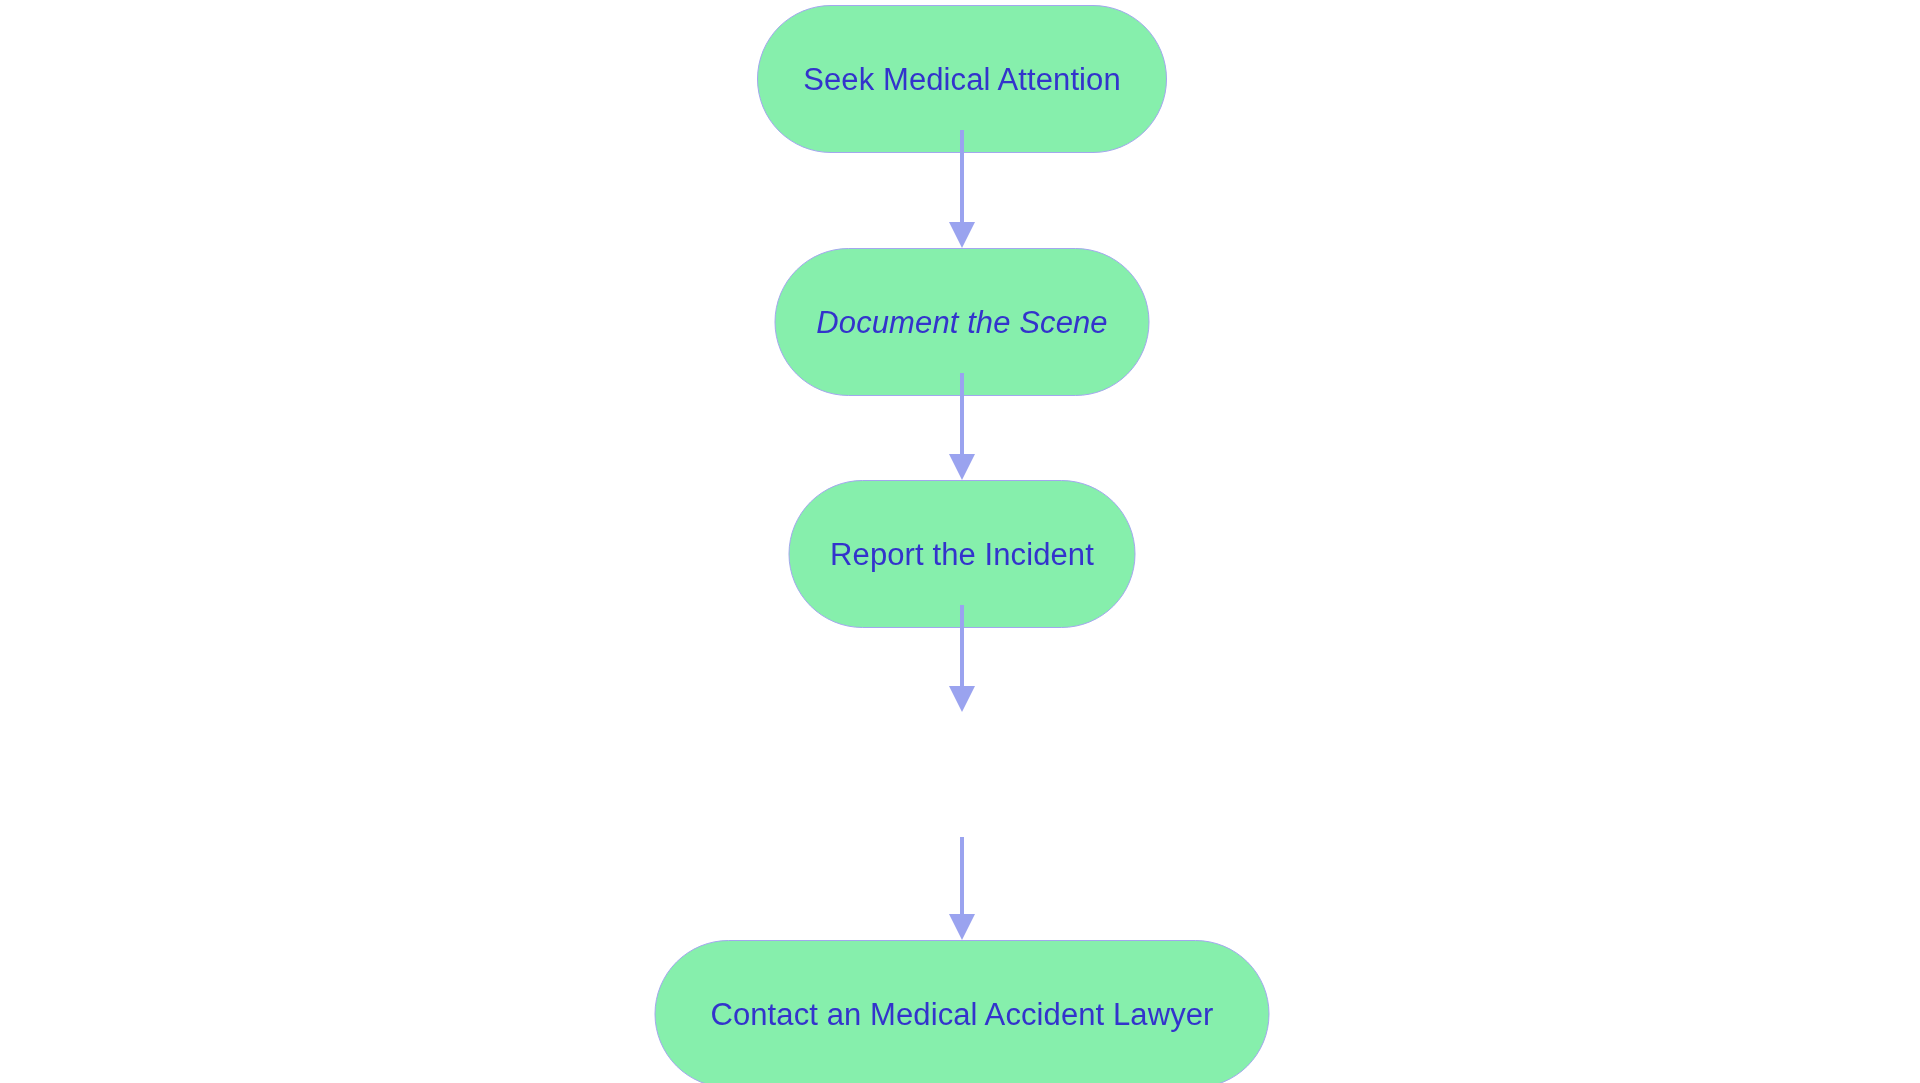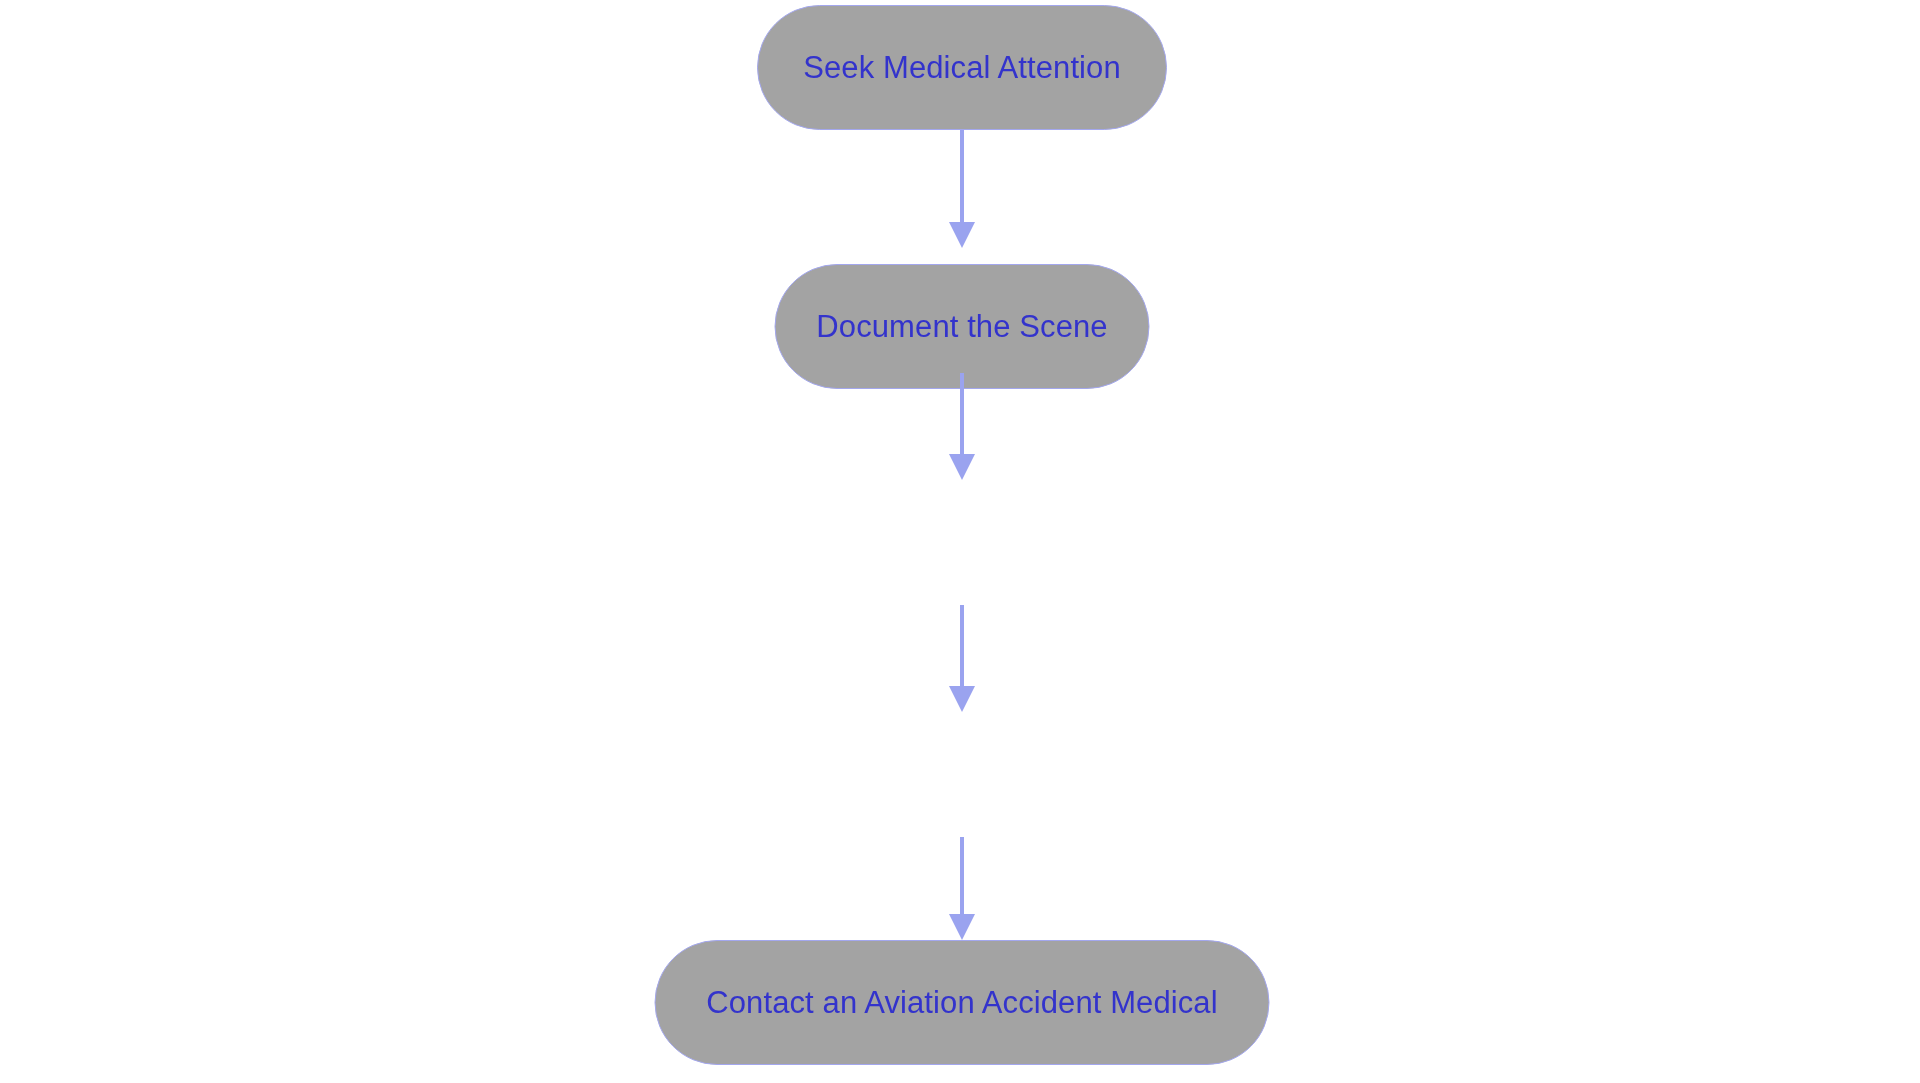--- a/index.html
+++ b/index.html
@@ -20,24 +20,24 @@
     height: 1083px;
     background: #ffffff;
   }
 
   .flow-node {
     position: absolute;
     box-sizing: border-box;
     display: flex;
     align-items: center;
     justify-content: center;
-    background: #a3a3a3;
+    background: #86efac;
     border: 1.6px solid #a3a7ee;
     border-radius: 999px;
-    height: 125px;
+    height: 148px;
     transform: translateX(-50%);
     left: 962px;
   }
 
   .flow-node-label {
     color: #3333cc;
     font-family: "Liberation Sans", sans-serif;
     font-size: 31px;
     font-weight: 400;
     letter-spacing: 0.1px;
@@ -69,44 +69,47 @@
     <span class="flow-node-label">Seek Medical Attention</span>
   </div>
 
   <div class="flow-connector" style="top:130px; height:118px;">
     <svg viewBox="0 0 34 118" preserveAspectRatio="none" aria-hidden="true">
       <line x1="17" y1="0" x2="17" y2="98" stroke="#9aa3ef" stroke-width="4"></line>
       <polygon points="17,118 4,92 30,92" fill="#9aa3ef"></polygon>
     </svg>
   </div>
 
-  <div class="flow-node" style="top:264px; width:375px;">
+  <div class="flow-node" style="top:248px; width:375px;font-style:italic;">
     <span class="flow-node-label">Document the Scene</span>
   </div>
 
   <div class="flow-connector" style="top:373px; height:107px;">
     <svg viewBox="0 0 34 107" preserveAspectRatio="none" aria-hidden="true">
       <line x1="17" y1="0" x2="17" y2="87" stroke="#9aa3ef" stroke-width="4"></line>
       <polygon points="17,107 4,81 30,81" fill="#9aa3ef"></polygon>
     </svg>
   </div>
 
+  <div class="flow-node" style="top:480px; width:347px;">
+    <span class="flow-node-label">Report the Incident</span>
+  </div>
 
   <div class="flow-connector" style="top:605px; height:107px;">
     <svg viewBox="0 0 34 107" preserveAspectRatio="none" aria-hidden="true">
       <line x1="17" y1="0" x2="17" y2="87" stroke="#9aa3ef" stroke-width="4"></line>
       <polygon points="17,107 4,81 30,81" fill="#9aa3ef"></polygon>
     </svg>
   </div>
 
 
   <div class="flow-connector" style="top:837px; height:103px;">
     <svg viewBox="0 0 34 103" preserveAspectRatio="none" aria-hidden="true">
       <line x1="17" y1="0" x2="17" y2="83" stroke="#9aa3ef" stroke-width="4"></line>
       <polygon points="17,103 4,77 30,77" fill="#9aa3ef"></polygon>
     </svg>
   </div>
 
   <div class="flow-node" style="top:940px; width:615px;">
-    <span class="flow-node-label">Contact an Aviation Accident Medical</span>
+    <span class="flow-node-label">Contact an Medical Accident Lawyer</span>
   </div>
 
 </div>
 
 </body></html>

